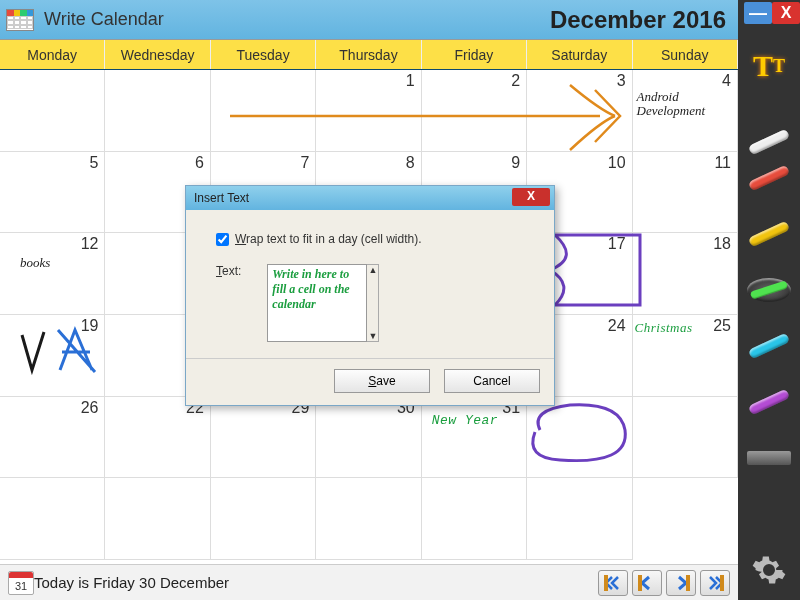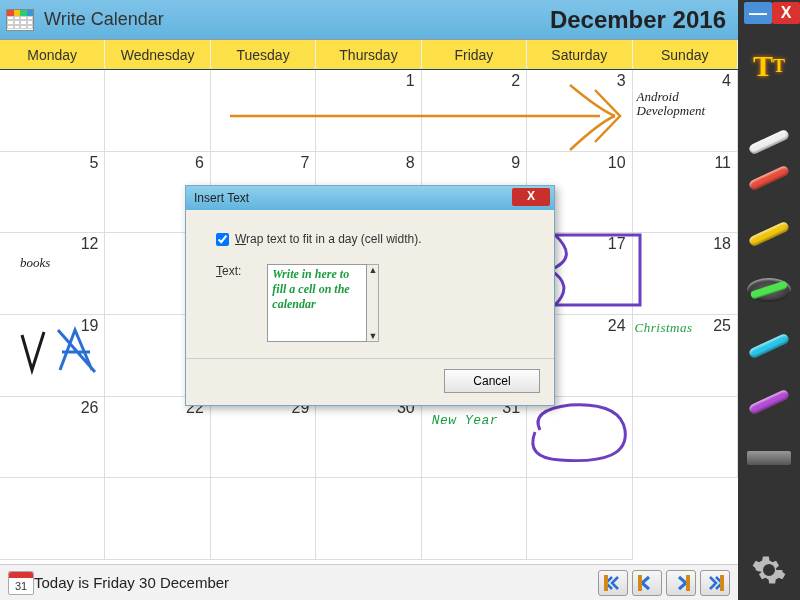--- a/index.html
+++ b/index.html
@@ -335,15 +335,16 @@
       <div style="display:flex;">
         <textarea style="">Write in here to fill a cell on the calendar</textarea>
         <div class="scroll">
             <span>▲</span>
             <span>▼</span>
           </div>
       </div>
     </div>
   </div>
   <div class="dlg-footer">
+    <button><span class="u">S</span><span>ave</span></button>
     <button>Cancel</button>
   </div>
 </div>
 
 </body></html>

